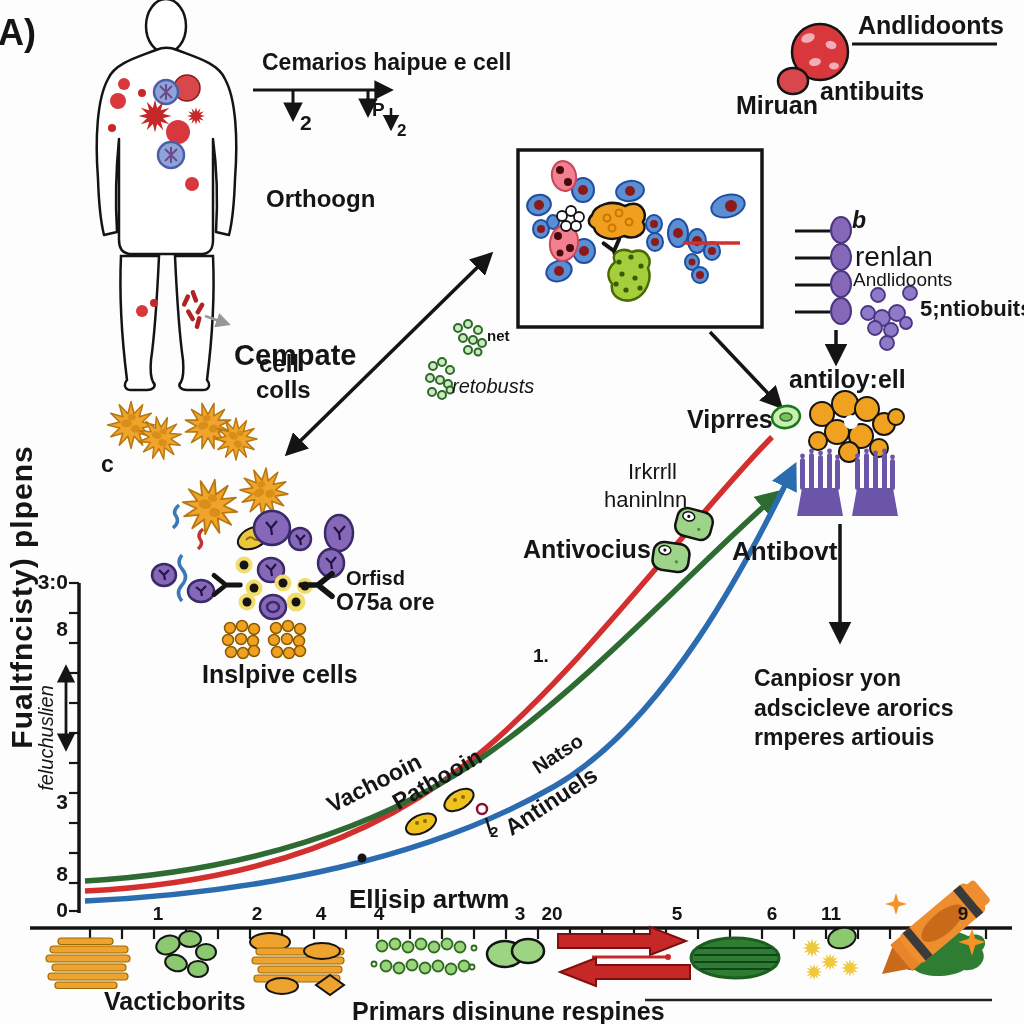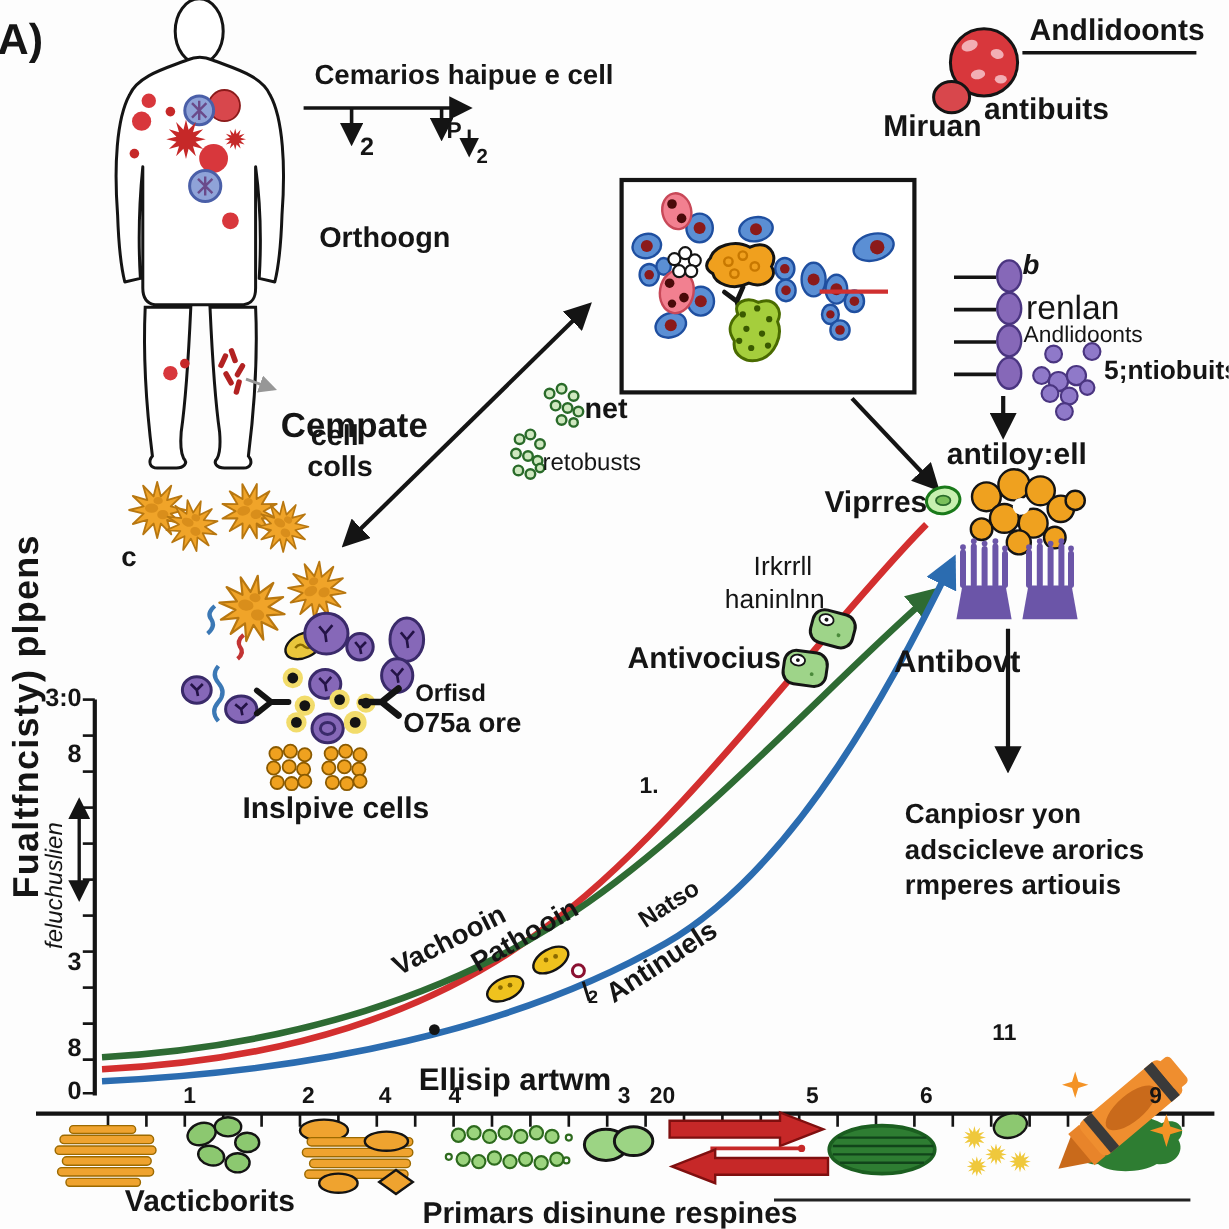--- a/index.html
+++ b/index.html
@@ -535,33 +535,33 @@
 <div class="t" style="left:855px;top:242px;font-size:28px;">renlan</div>
 <div class="t" style="left:853px;top:270px;font-size:19px;">Andlidoonts</div>
 <div class="t b" style="left:920px;top:297px;font-size:22px;">5;ntiobuits</div>
 <div class="t b" style="left:789px;top:366px;font-size:25px;">antiloy:ell</div>
 
 <div class="t b" style="left:234px;top:340px;font-size:29px;">Cempate</div>
 <div class="t b" style="left:259px;top:351px;font-size:24px;">cell</div>
 <div class="t b" style="left:256px;top:377px;font-size:24px;">colls</div>
 <div class="t b" style="left:101px;top:452px;font-size:23px;">c</div>
 
-<div class="t b" style="left:487px;top:328px;font-size:24px;text-align:right;">net</div>
-<div class="t" style="left:452px;top:376px;font-size:20px;">retobusts</div>
+<div class="t b" style="left:487px;top:328px;font-size:15px;text-align:right;">net</div>
+<div class="t" style="left:452px;top:376px;font-size:20px;font-style:italic;">retobusts</div>
 <div class="t b" style="left:346px;top:568px;font-size:20px;">Orfisd</div>
 <div class="t b" style="left:336px;top:590px;font-size:23px;">O75a ore</div>
 <div class="t b" style="left:202px;top:661px;font-size:25px;">Inslpive cells</div>
 <div class="t b" style="left:533px;top:646px;font-size:19px;">1.</div>
 <div class="t b" style="left:490px;top:824px;font-size:15px;">2</div>
 
 <div class="t b" style="left:687px;top:406px;font-size:25px;">Viprres</div>
 <div class="t" style="left:628px;top:460px;font-size:22px;">Irkrrll</div>
 <div class="t" style="left:604px;top:488px;font-size:22px;">haninlnn</div>
 <div class="t b" style="left:523px;top:536px;font-size:25px;">Antivocius</div>
-<div class="t b" style="left:732px;top:538px;font-size:26px;margin-left:13px;">Antibovt</div>
+<div class="t b" style="left:732px;top:538px;font-size:26px;">Antibovt</div>
 
 <div class="t b rot" style="left:374px;top:783px;font-size:23px;transform:translate(-50%,-50%) rotate(-27deg);">Vachooin</div>
 <div class="t b rot" style="left:437px;top:779px;font-size:23px;transform:translate(-50%,-50%) rotate(-30deg);">Pathooin</div>
 <div class="t b rot" style="left:558px;top:754px;font-size:20px;transform:translate(-50%,-50%) rotate(-33deg);">Natso</div>
 <div class="t b rot" style="left:551px;top:801px;font-size:23px;transform:translate(-50%,-50%) rotate(-33deg);">Antinuels</div>
 
 <div class="t b" style="left:754px;top:666px;font-size:23px;">Canpiosr yon</div>
 <div class="t b" style="left:754px;top:696px;font-size:23px;">adscicleve arorics</div>
 <div class="t b" style="left:754px;top:725px;font-size:23px;">rmperes artiouis</div>
 
@@ -573,20 +573,20 @@
 <div class="t b" style="left:352px;top:998px;font-size:25px;">Primars disinune respines</div>
 
 <div class="t b" style="left: 142px; top: 904px; width: 32px; text-align: center; font-size: 19px;">1</div>
     <div class="t b" style="left: 241px; top: 904px; width: 32px; text-align: center; font-size: 19px;">2</div>
     <div class="t b" style="left: 305px; top: 904px; width: 32px; text-align: center; font-size: 19px;">4</div>
     <div class="t b" style="left: 363px; top: 904px; width: 32px; text-align: center; font-size: 19px;">4</div>
     <div class="t b" style="left: 504px; top: 904px; width: 32px; text-align: center; font-size: 19px;">3</div>
     <div class="t b" style="left: 536px; top: 904px; width: 32px; text-align: center; font-size: 19px;">20</div>
     <div class="t b" style="left: 661px; top: 904px; width: 32px; text-align: center; font-size: 19px;">5</div>
     <div class="t b" style="left: 756px; top: 904px; width: 32px; text-align: center; font-size: 19px;">6</div>
-    <div class="t b" style="left: 821px; top: 852px; width: 32px; text-align: center; font-size: 19px;">11</div>
+    <div class="t b" style="left: 821px; top: 904px; width: 32px; font-size: 19px;">11</div>
     <div class="t b" style="left: 947px; top: 904px; width: 32px; text-align: center; font-size: 19px;">9</div>
     <div class="t b" style="left: 28px; top: 571px; width: 40px; text-align: right; font-size: 21px;">3:0</div>
     <div class="t b" style="left: 28px; top: 618px; width: 40px; text-align: right; font-size: 21px;">8</div>
     <div class="t b" style="left: 28px; top: 791px; width: 40px; text-align: right; font-size: 21px;">3</div>
     <div class="t b" style="left: 28px; top: 863px; width: 40px; text-align: right; font-size: 21px;">8</div>
     <div class="t b" style="left: 28px; top: 899px; width: 40px; text-align: right; font-size: 21px;">0</div>
   </div>
 
 </body></html>

